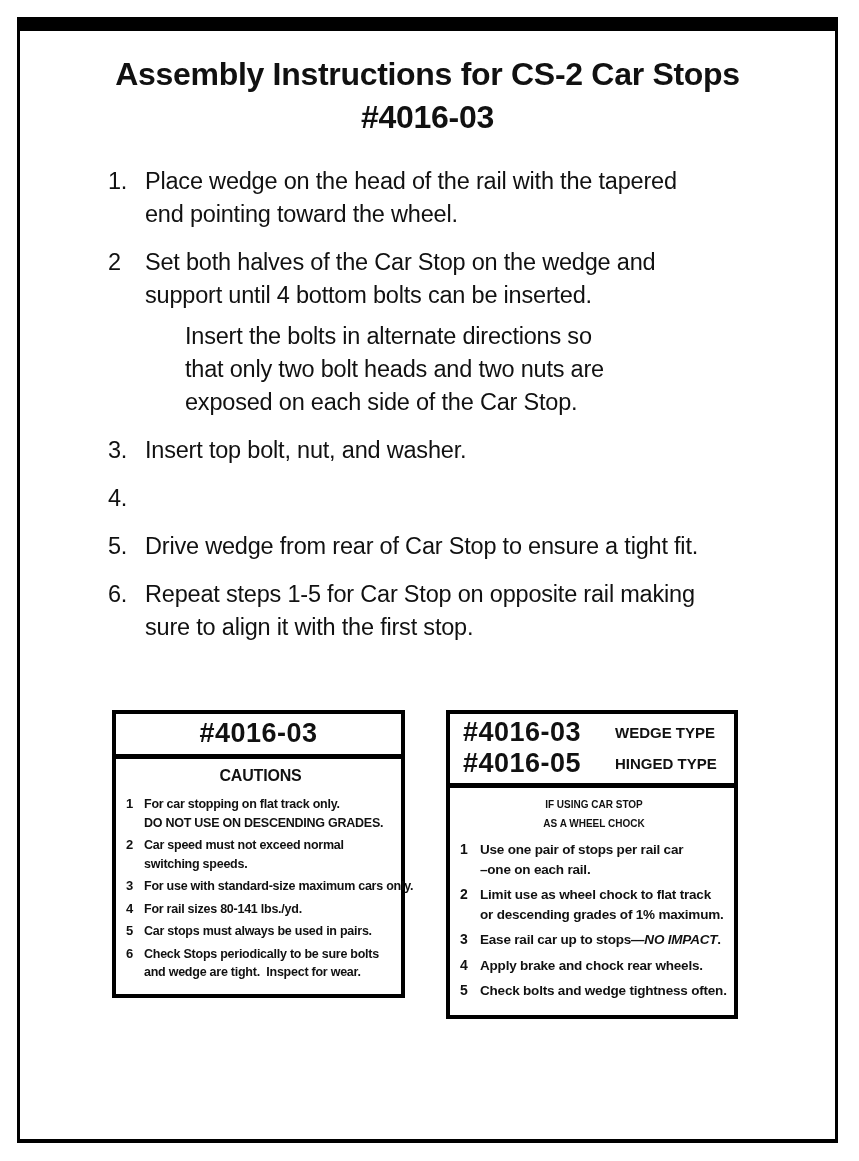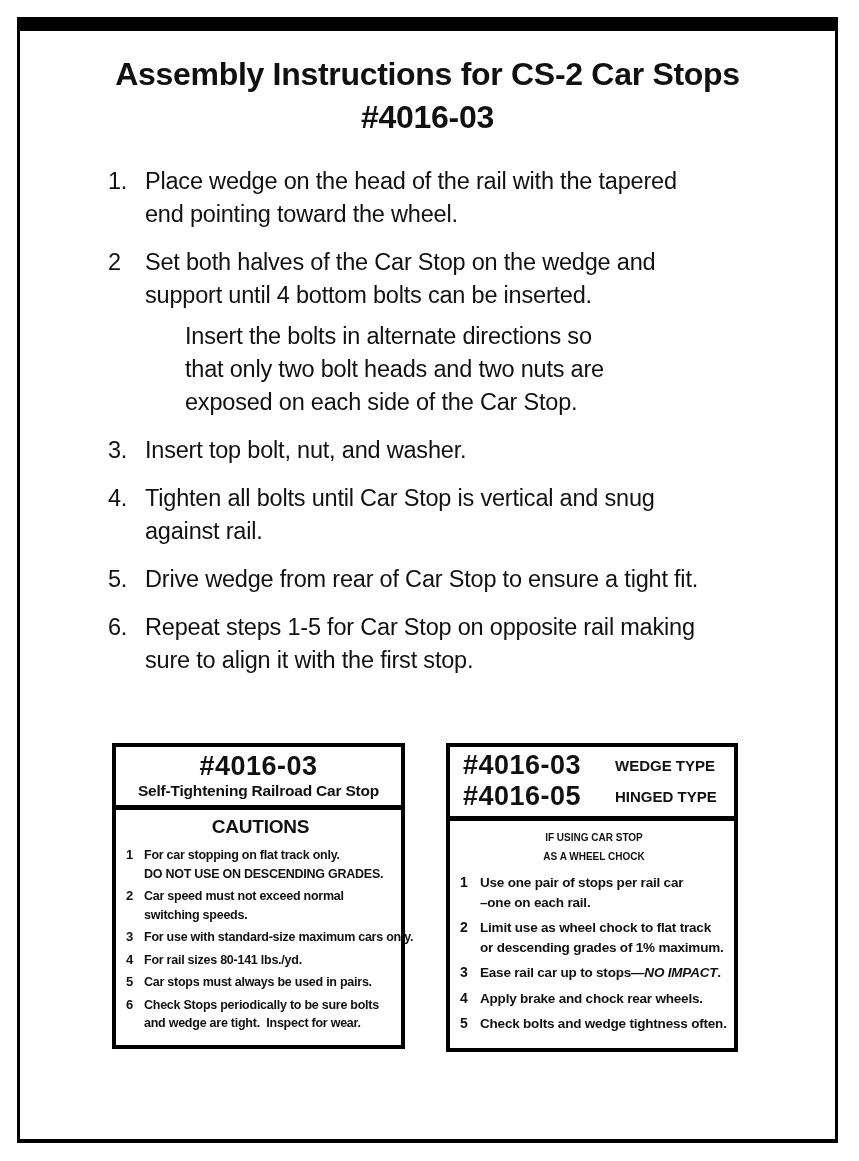--- a/index.html
+++ b/index.html
@@ -63,21 +63,21 @@
     font-size:15.5px; font-weight:bold; line-height:18px; letter-spacing:-0.2px;
   }
 
   .label-right .label-header { padding:3px 6px 4px 13px; }
   .part-row { display:flex; align-items:center; line-height:31px; }
   .part-row .part  { flex:0 0 152px; font-size:27px; font-weight:bold; letter-spacing:0.5px; }
   .part-row .ptype { font-size:15px; font-weight:bold; }
 
   .label-body { padding:3px 6px 8px 10px; }
   .cautions-title {
-    text-align:center; font-size:19px; font-weight:bold;
+    text-align:center; font-size:16px; font-weight:bold;
     line-height:24px; margin:2px 0 7px; letter-spacing:-0.2px;
   }
   .chock-heading {
     text-align:center; font-size:10px; font-weight:bold;
     line-height:19px; margin:4px 0 7px; white-space:pre-line;
   }
   .label-item {
     display:flex; margin-bottom:4px;
     font-size:12.5px; line-height:18.5px; letter-spacing:-0.25px;
   }
@@ -115,43 +115,40 @@
       </span>
     </div>
 
     <div class="step">
       <span class="step-marker">3.</span>
       <span class="step-text">Insert top bolt, nut, and washer.</span>
     </div>
 
     <div class="step">
       <span class="step-marker">4.</span>
-      <span class="step-text">Tighten all bolts until Car Stop is vertical and snug
-against rail.</span>
     </div>
 
     <div class="step">
       <span class="step-marker">5.</span>
       <span class="step-text">Drive wedge from rear of Car Stop to ensure a tight fit.</span>
     </div>
 
     <div class="step">
       <span class="step-marker">6.</span>
       <span class="step-text">Repeat steps 1-5 for Car Stop on opposite rail making
 sure to align it with the first stop.</span>
     </div>
 
   </div>
 
   <div class="labels-row">
 
     <div class="label-box label-left">
       <div class="label-header">
         <div class="part-number-lg">#4016-03</div>
-        <div class="label-subtitle">Self-Tightening Railroad Car Stop</div>
       </div>
       <div class="label-body">
         <div class="cautions-title">CAUTIONS</div>
 
         <div class="label-item">
           <span class="label-item-num">1</span>
           <span class="label-item-text">For car stopping on flat track only.
 DO NOT USE ON DESCENDING GRADES.</span>
         </div>
         <div class="label-item">

